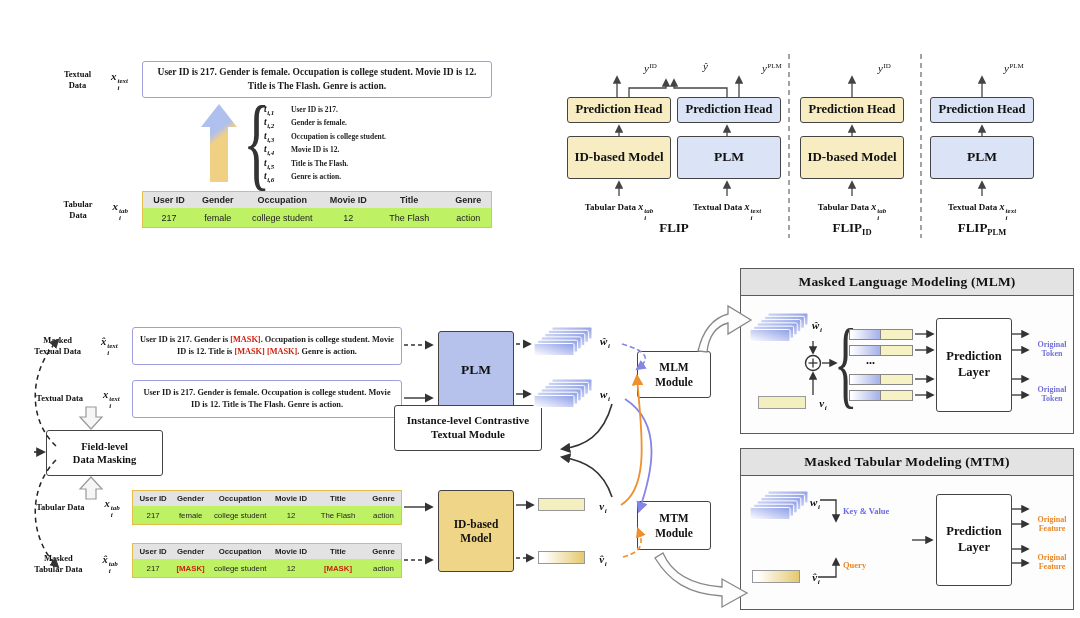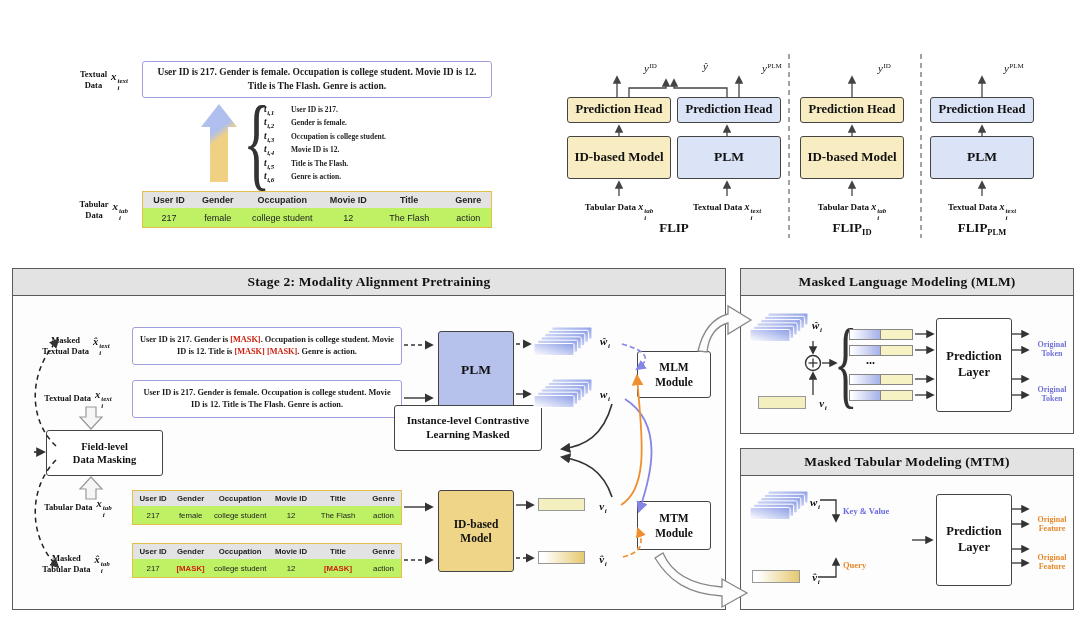--- a/index.html
+++ b/index.html
@@ -13,21 +13,21 @@
   .sbox{position:absolute;border:1.3px solid #9f9fe0;border-radius:3px;background:#fff;
         font:bold 9.5px "Liberation Serif",serif;text-align:center;display:flex;align-items:center;
         justify-content:center;padding:2px 8px;line-height:1.45;color:#1a1a1a;box-sizing:border-box;}
   .sbox.small{font-size:8.3px;padding:2px 5px;line-height:1.5;}
   .modelbox{position:absolute;border:1.5px solid #444;border-radius:3px;display:flex;flex-direction:column;
         align-items:center;justify-content:center;text-align:center;
         font-family:"Liberation Serif",serif;font-weight:bold;color:#111;box-sizing:border-box;line-height:1.25;}
   .blue{background:#b6c2ec;}  .lightblue{background:#dbe3f6;}
   .yellow{background:#eed587;} .lightyellow{background:#f8ecc2;} .white{background:#fff;}
   .lbl{position:absolute;font:bold 9px "Liberation Serif",serif;color:#111;text-align:center;line-height:1.25;}
-  .lblflex{position:absolute;display:flex;align-items:center;justify-content:flex-end;gap:4px;
+  .lblflex{position:absolute;display:flex;align-items:center;justify-content:flex-end;gap:20px;
            font:bold 8.5px "Liberation Serif",serif;text-align:center;line-height:1.3;}
   .tbl{position:absolute;border:1.6px solid #e2bf47;background:#fff;display:grid;
        grid-template-columns:15% 13% 24% 14% 21% 13%;font-family:"Liberation Sans",sans-serif;
        color:#222;box-sizing:border-box;}
   .tbl .th{background:#e3e3e3;font-weight:bold;display:flex;align-items:center;justify-content:center;}
   .tbl .td{display:flex;align-items:center;justify-content:center;background:#bef264;}
   .mask{color:#cc2211;font-weight:bold;}
   .fml{font-family:"Liberation Serif",serif;font-style:italic;font-weight:bold;color:#111;
        white-space:nowrap;font-size:11px;}
   .ss{display:inline-grid;vertical-align:-3px;line-height:1;font-size:7px;text-align:left;margin-left:1px;}
@@ -168,25 +168,20 @@
   <div class="lbl" style="left:920px;top:201px;width:124px">
     <span>Textual Data</span> <span class="fml" style="font-size:10px"><span>x</span><span class="ss">
           <span class="u">text</span>
           <span class="d">i</span>
         </span></span></div>
 
   <div class="s3name" style="left:624px;top:220px;width:100px"><span>FLIP</span></div>
   <div class="s3name" style="left:802px;top:220px;width:100px"><span>FLIP</span><sub class="fsub2">ID</sub></div>
   <div class="s3name" style="left:932px;top:220px;width:100px"><span>FLIP</span><sub class="fsub2">PLM</sub></div>
 
-  <div class="panel" style="left:12px;top:268px;width:712px;height:340px">
-    <div class="phead">
-      <span>Stage 2:  Modality Alignment Pretraining</span>
-    </div>
-  </div>
 
   <div class="lblflex" style="left:24px;top:330px;width:104px;height:32px;justify-content:center">
     <span><span>Masked</span><br><span>Textual Data</span></span>
     <span class="fml" style="font-size:10.5px"><span>x̂</span><span class="ss">
           <span class="u">text</span>
           <span class="d">i</span>
         </span></span>
   </div>
   <div class="sbox small" style="left:132px;top:327px;width:270px;height:38px">
     <span><span>User ID is 217. Gender is </span><span class="mask">[MASK]</span><span>. Occupation is college student. Movie ID is 12. Title is </span><span class="mask">[MASK] [MASK]</span><span>. Genre is action.</span></span>
@@ -250,21 +245,21 @@
     <div class="td">12</div>
     <div class="td mask">[MASK]</div>
     <div class="td">action</div>
   </div>
 
   <div class="modelbox blue" style="left:438px;top:331px;width:76px;height:78px;font-size:13.5px">
       <span>PLM</span>
     </div>
   <div class="modelbox white" style="left:394px;top:405px;width:148px;height:46px;font-size:11px">
     <span>Instance-level Contrastive</span>
-      <span>Learning Masked</span>
+      <span>Textual Module</span>
     </div>
   <div class="modelbox yellow" style="left:438px;top:490px;width:76px;height:82px;font-size:11.5px">
     <span>ID-based</span>
       <span>Model</span>
     </div>
   <div class="modelbox white" style="left:637px;top:351px;width:74px;height:47px;font-size:11.5px">
     <span>MLM</span>
       <span>Module</span>
     </div>
   <div class="modelbox white" style="left:637px;top:501px;width:74px;height:49px;font-size:11.5px">

